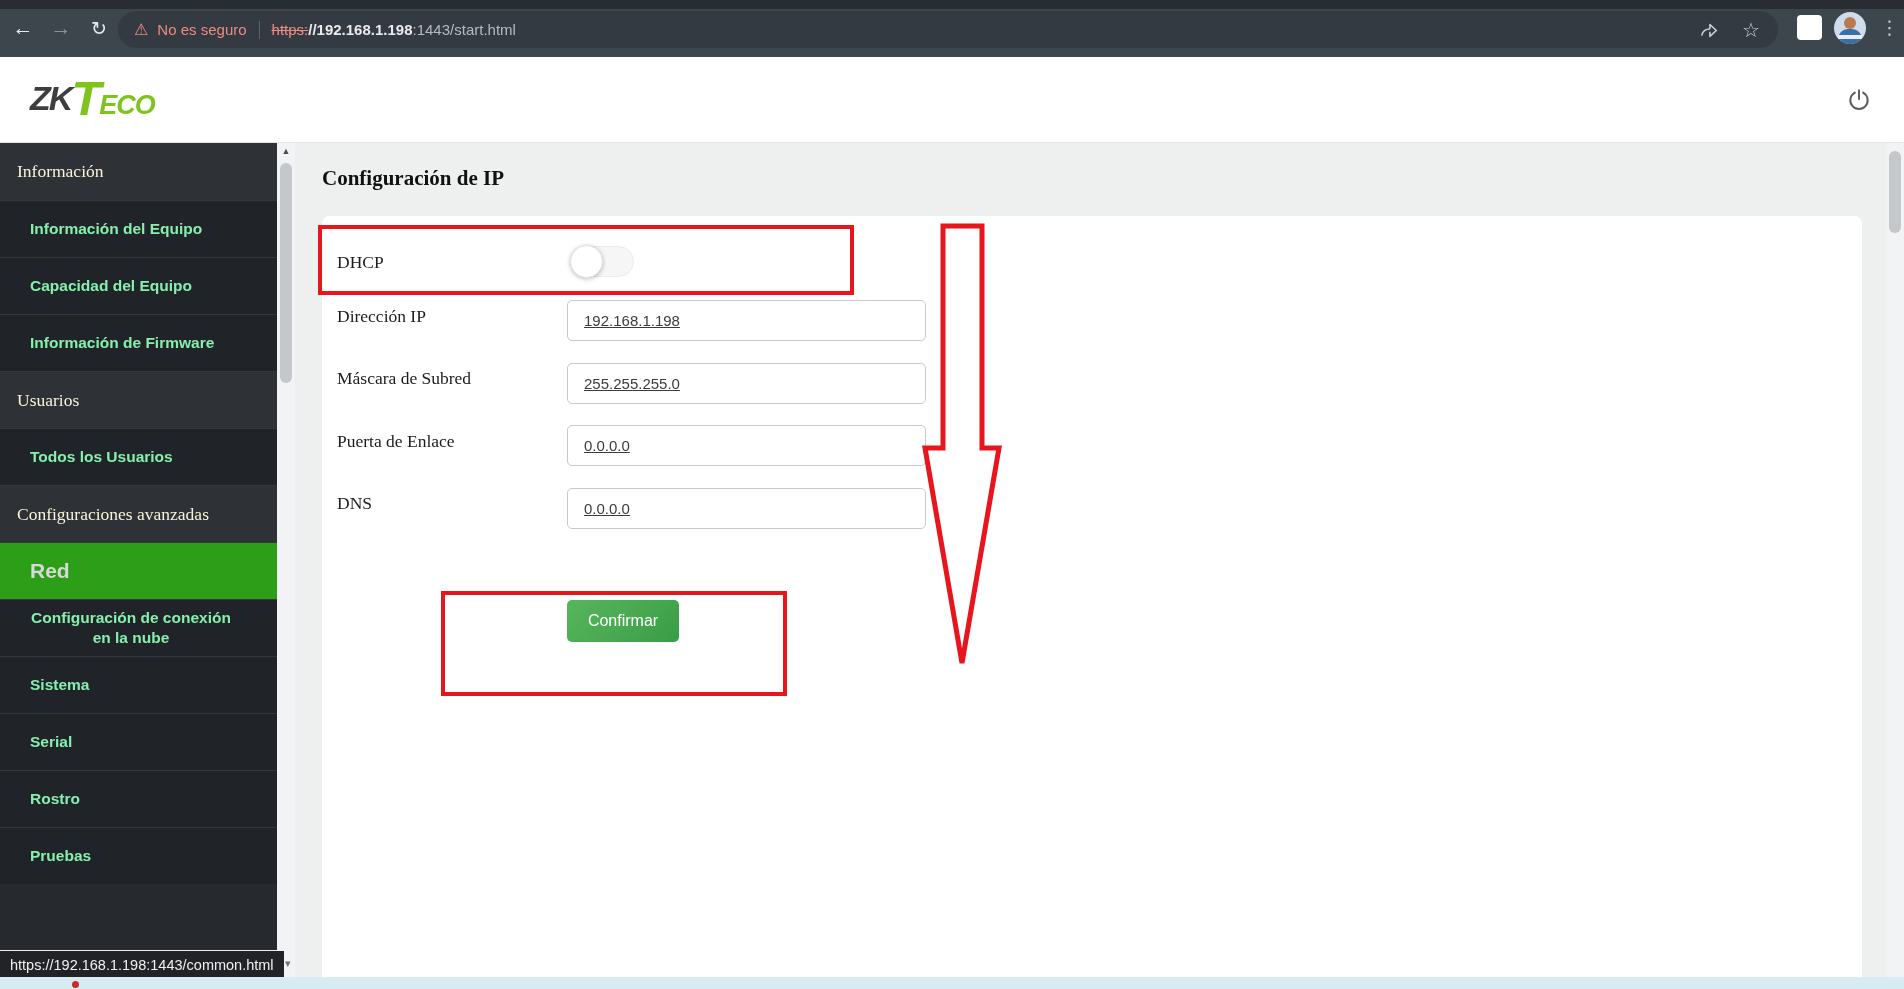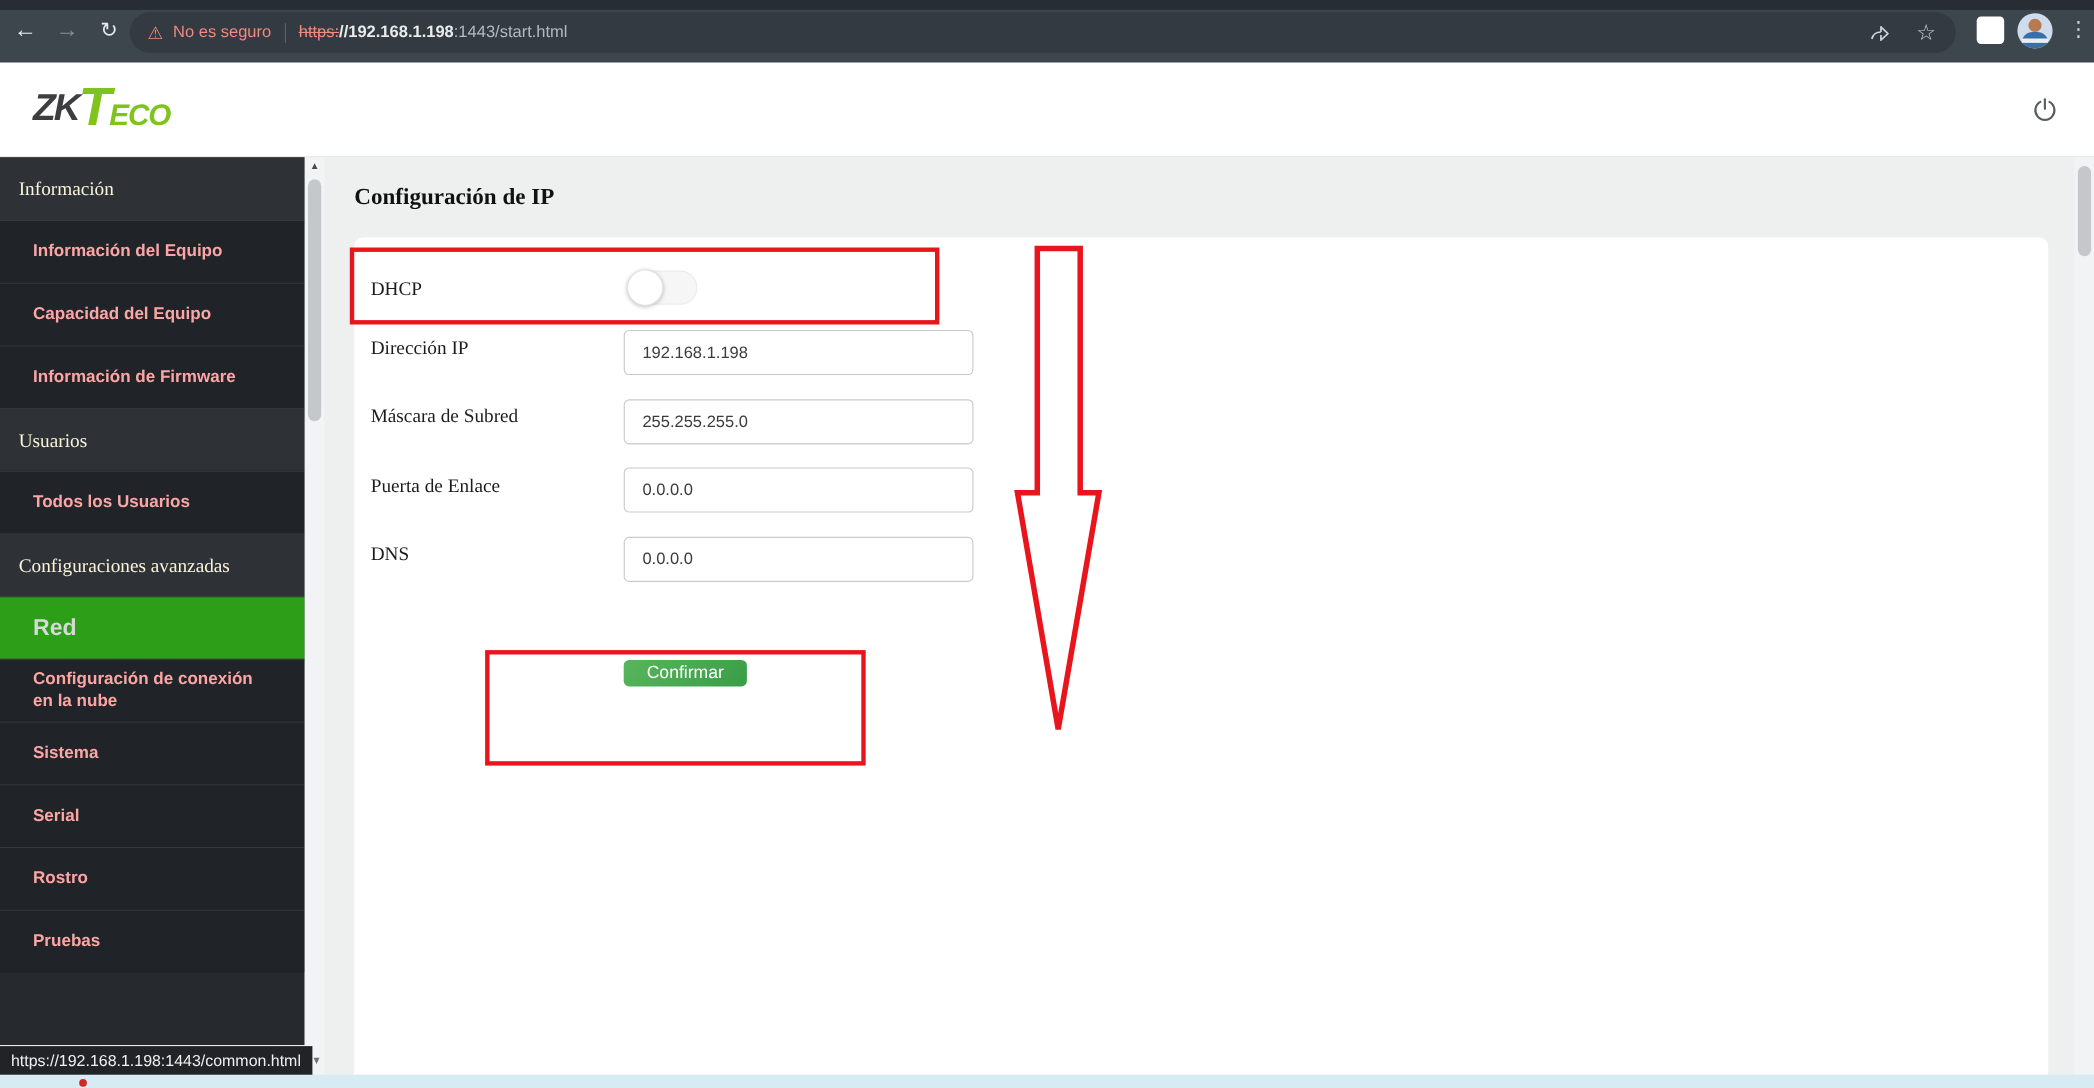--- a/index.html
+++ b/index.html
@@ -38,49 +38,49 @@
   .logo .t{font-size:49px;line-height:50px;color:var(--green);}
   .logo .eco{font-size:27px;line-height:36px;color:var(--green);letter-spacing:-1px;}
   .power{position:absolute;right:28px;top:26px;width:34px;height:34px;display:flex;align-items:center;justify-content:center;}
 
   
   .sidebar{position:absolute;left:0;top:143px;width:277px;height:807px;background:#26292d;overflow:hidden;}
   .side-row{box-sizing:border-box;display:flex;align-items:center;border-top:1px solid #34373c;min-height:57px;}
   .side-row:first-child{border-top:none;}
   .side-row.section{background:#2e3136;padding:0 10px 0 17px;font-family:"Liberation Serif",serif;font-weight:normal;
                     font-size:17.5px;color:#f8f3d9;}
-  .side-row.item{background:#202327;padding:6px 45px 6px 30px;font-weight:bold;font-size:15.5px;color:#fca5a5;line-height:20px;}
+  .side-row.item{background:#202327;padding:6px 45px 6px 30px;font-weight:bold;font-size:15.5px;color:#86efac;line-height:20px;text-align:center;}
   .side-row.item-selected{background:#2d9e18;padding:0 45px 0 30px;font-weight:bold;font-size:21px;color:#d6d9d6;}
   .side-row.short{min-height:46px;}
 
   
   .sbar{position:absolute;background:#f1f3f4;}
   .sbar.left{left:277px;top:143px;width:18px;height:834px;}
   .sbar.right{left:1886px;top:143px;width:18px;height:834px;}
   .sbar .arrow{position:absolute;left:0;top:3px;width:18px;text-align:center;font-size:9px;color:#4c4c4c;}
   .thumb{position:absolute;width:12px;left:3px;background:#c4c8cb;border-radius:6px;}
   .thumb.l{top:20px;height:220px;}
   .thumb.r{top:8px;height:82px;}
 
   
   .page-title{position:absolute;left:322px;top:166px;font-family:"Liberation Serif",serif;font-weight:bold;
               font-size:21px;color:#111;}
   .card{position:absolute;left:322px;top:216px;width:1540px;height:761px;background:#ffffff;border-radius:8px 8px 0 0;}
 
   .flabel{position:absolute;font-family:"Liberation Serif",serif;font-size:17.5px;color:#1c1c1c;}
-  .finput{position:absolute;width:318px;height:41px;box-sizing:border-box;border:1px solid #c9c9c9;border-radius:5px;
-          padding:0 16px;font-family:"Liberation Sans",sans-serif;font-size:15px;color:#3c3c3c;background:#fff;outline:none;}
+  .finput{position:absolute;width:359px;height:41px;box-sizing:border-box;border:1px solid #c9c9c9;border-radius:5px;
+          padding:0 16px;font-family:"Liberation Sans",sans-serif;font-size:15px;color:#3c3c3c;background:#fff;outline:none;text-decoration:underline;}
 
   
   .toggle{position:absolute;left:570px;top:246px;width:64px;height:31px;border-radius:16px;background:#f6f6f6;
           border:1px solid #ebebeb;box-sizing:border-box;}
   .knob{position:absolute;left:-1px;top:-2px;width:33px;height:33px;border-radius:50%;background:#ffffff;
         border:1px solid #e2e2e2;box-shadow:0 1px 4px rgba(0,0,0,0.25);box-sizing:border-box;}
 
-  .confirm{position:absolute;left:567px;top:600px;width:112px;height:24px;border:none;border-radius:5px;cursor:pointer;
+  .confirm{position:absolute;left:567px;top:600px;width:112px;height:42px;border:none;border-radius:5px;cursor:pointer;
            background:linear-gradient(135deg,var(--btn1),var(--btn2));color:#ffffff;font-size:16px;
            font-family:"Liberation Sans",sans-serif;}
 
   
   .ann-box{position:absolute;border:4px solid var(--red);background:transparent;}
   .ann-box.b1{left:318px;top:225px;width:528px;height:62px;}
   .ann-box.b2{left:441px;top:591px;width:338px;height:97px;}
   .ann-arrow{position:absolute;left:920px;top:220px;}
 
   

